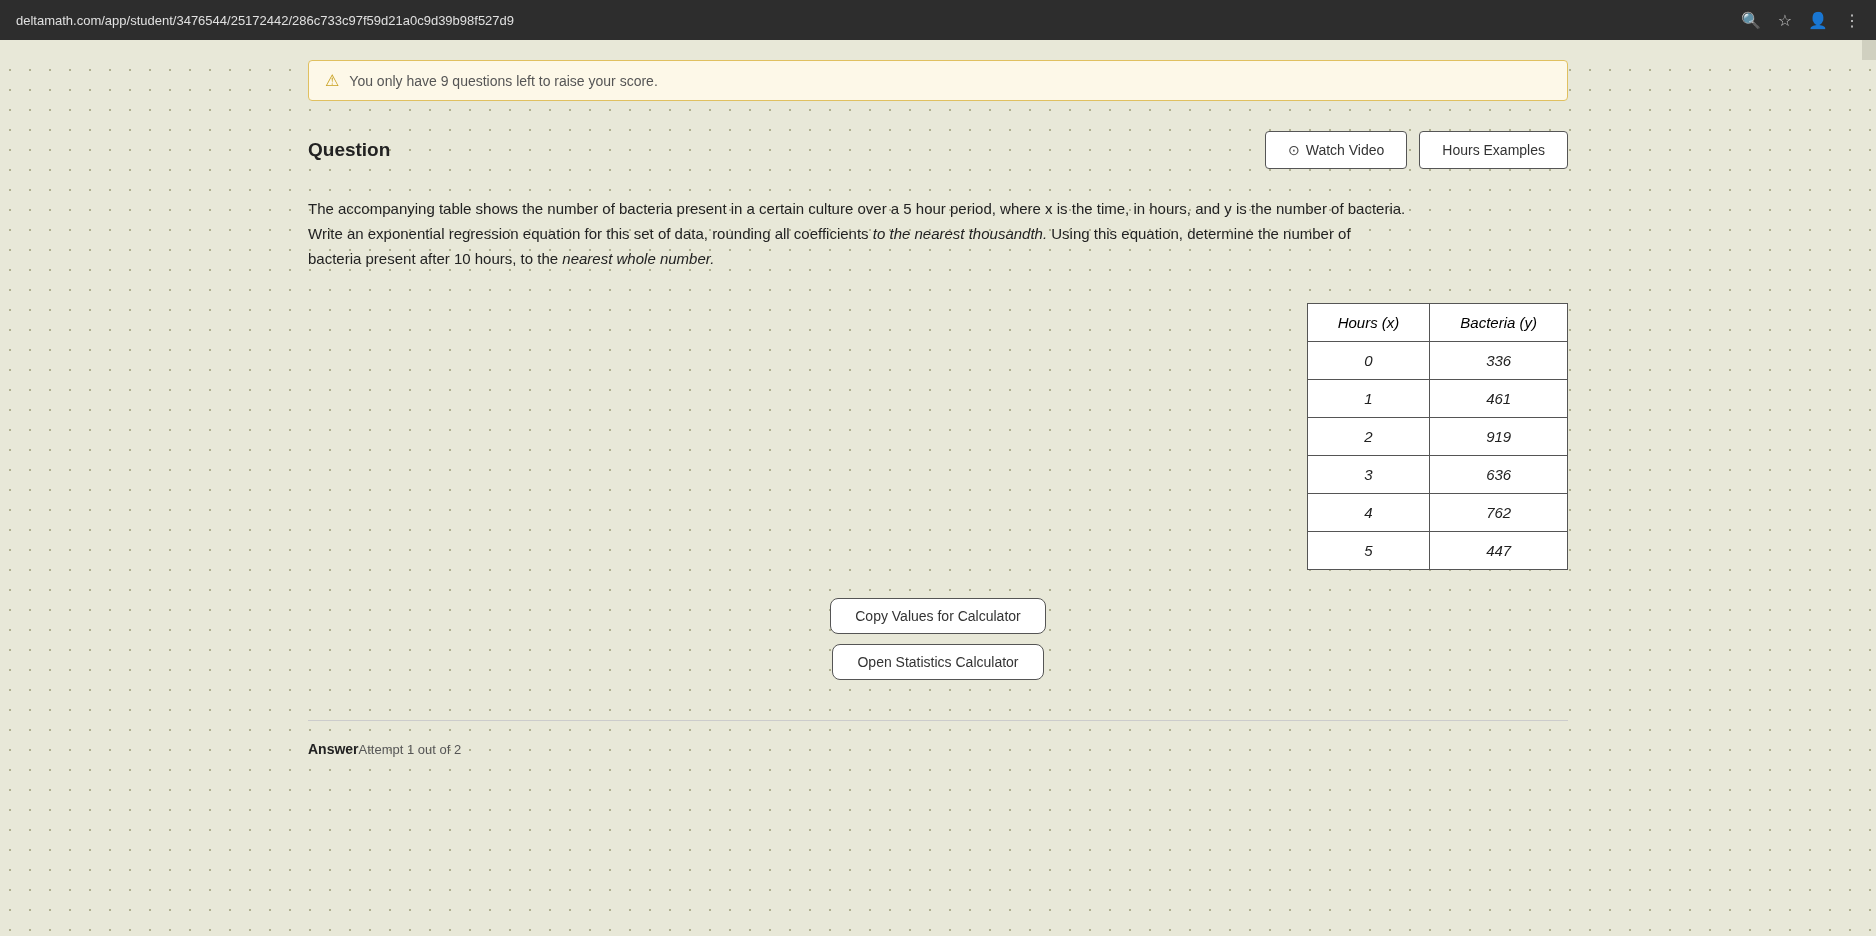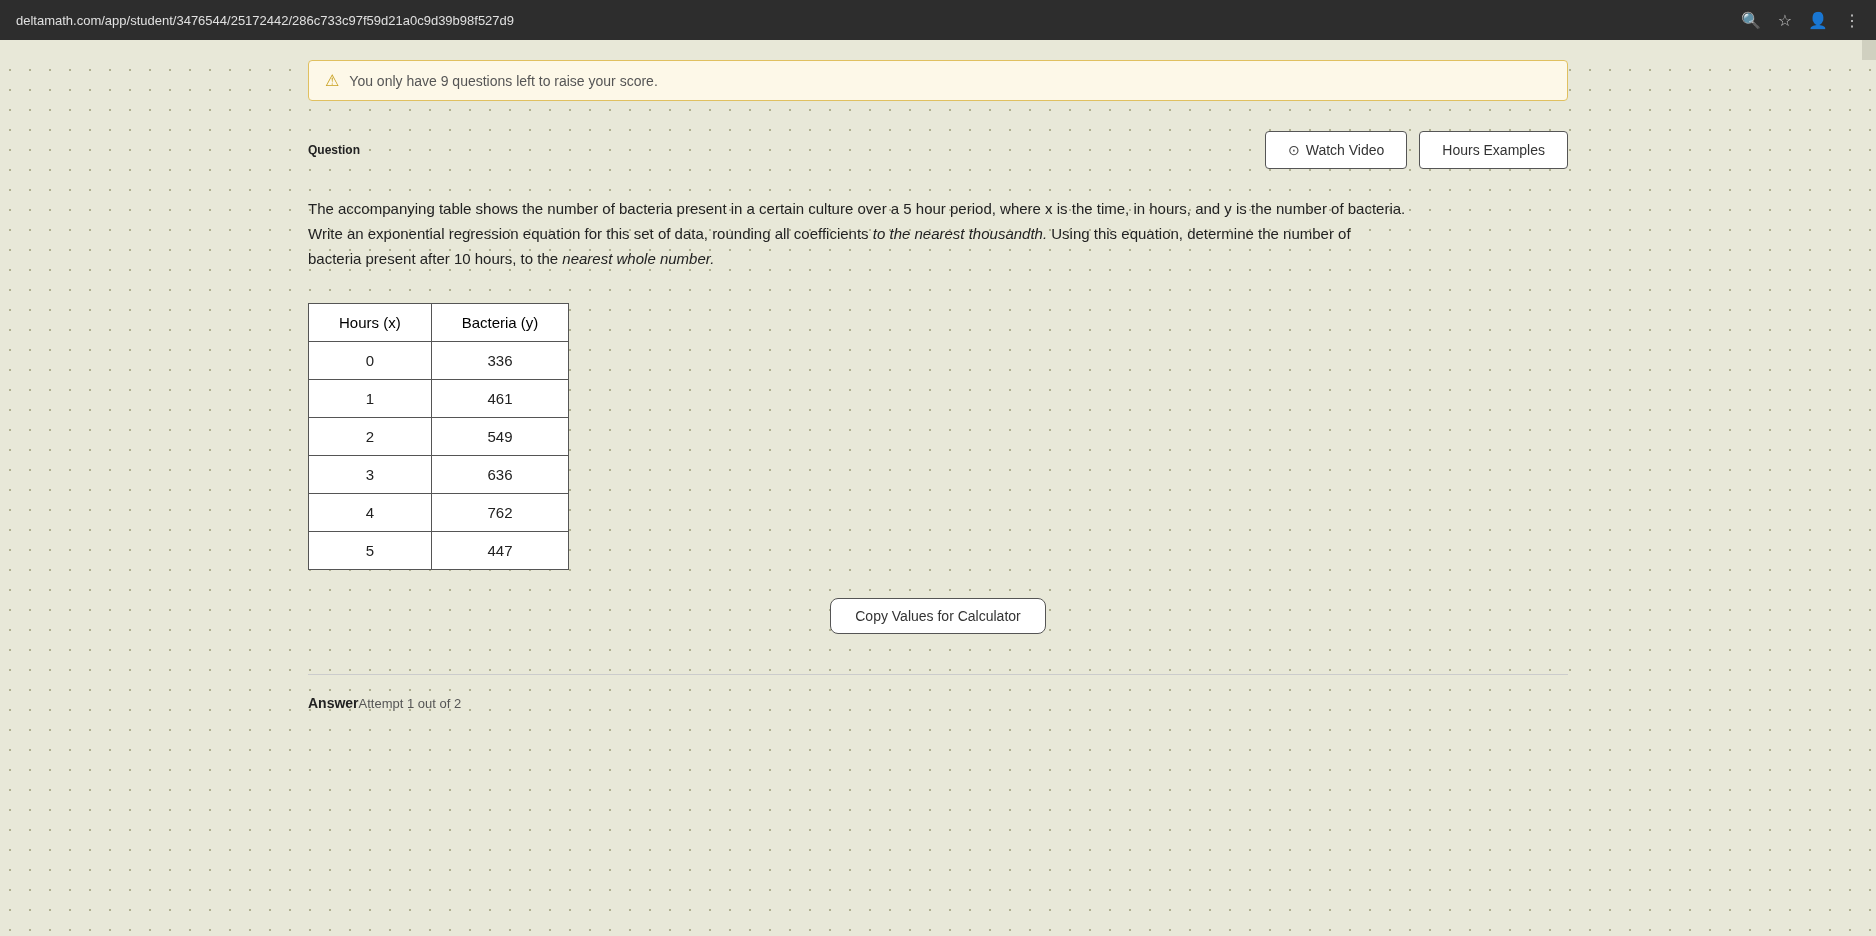--- a/index.html
+++ b/index.html
@@ -78,21 +78,21 @@
     
     .question-header {
       display: flex;
       justify-content: space-between;
       align-items: center;
       margin-bottom: 28px;
     }
 
     .question-label {
       font-family: Arial, sans-serif;
-      font-size: 12px;
+      font-size: 19px;
       font-weight: bold;
       color: #222;
     }
 
     .header-buttons {
       display: flex;
       gap: 12px;
     }
 
     .btn-watch-video {
@@ -135,22 +135,23 @@
       max-width: 1100px;
     }
 
     .italic-bold {
       font-style: italic;
     }
 
     
     .table-container {
       display: flex;
-      justify-content: flex-start;
+      justify-content: flex-end;
       margin-bottom: 28px;
+      font-style: italic;
     }
 
     .data-table {
       border-collapse: collapse;
       font-family: Arial, sans-serif;
       font-size: 15px;
     }
 
     .data-table th {
       border: 1.5px solid #555;
@@ -307,40 +308,41 @@
         <tr>
               <td>0</td>
               <td>336</td>
             </tr>
             <tr>
               <td>1</td>
               <td>461</td>
             </tr>
             <tr>
               <td>2</td>
-              <td>549</td>
+              <td>919</td>
             </tr>
             <tr>
               <td>3</td>
               <td>636</td>
             </tr>
             <tr>
               <td>4</td>
               <td>762</td>
             </tr>
             <tr>
               <td>5</td>
               <td>447</td>
             </tr>
           </tbody>
       </table>
     </div>
 
     <div class="action-buttons">
       <button class="btn-action">Copy Values for Calculator</button>
+      <button class="btn-action">Open Statistics Calculator</button>
     </div>
 
     <div class="answer-section">
       <span class="answer-label">Answer</span>
       <span class="attempt-text">Attempt 1 out of 2</span>
     </div>
 
   </div>
 </div>
 

